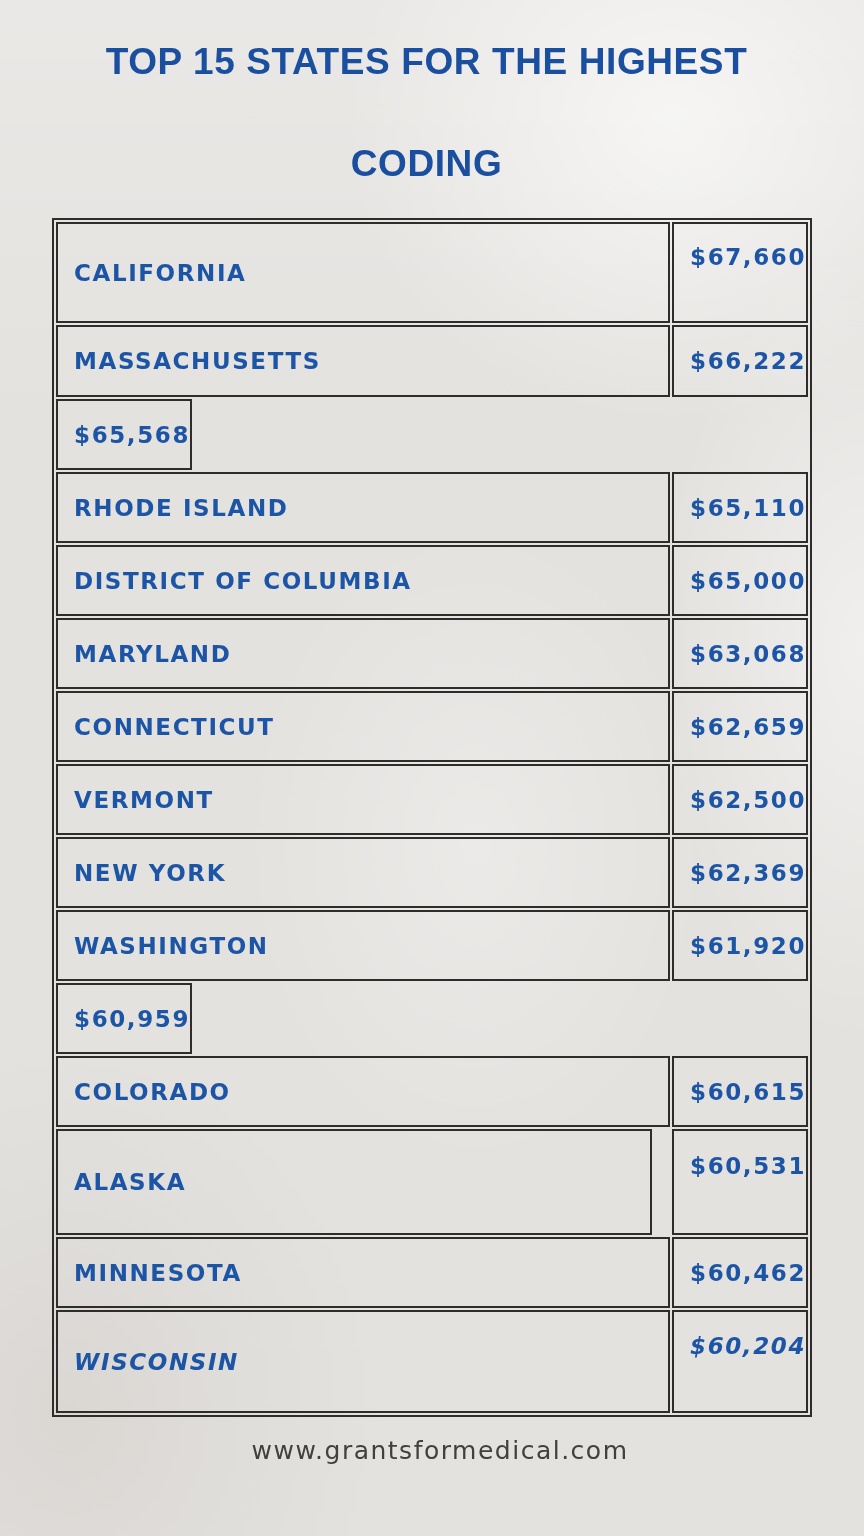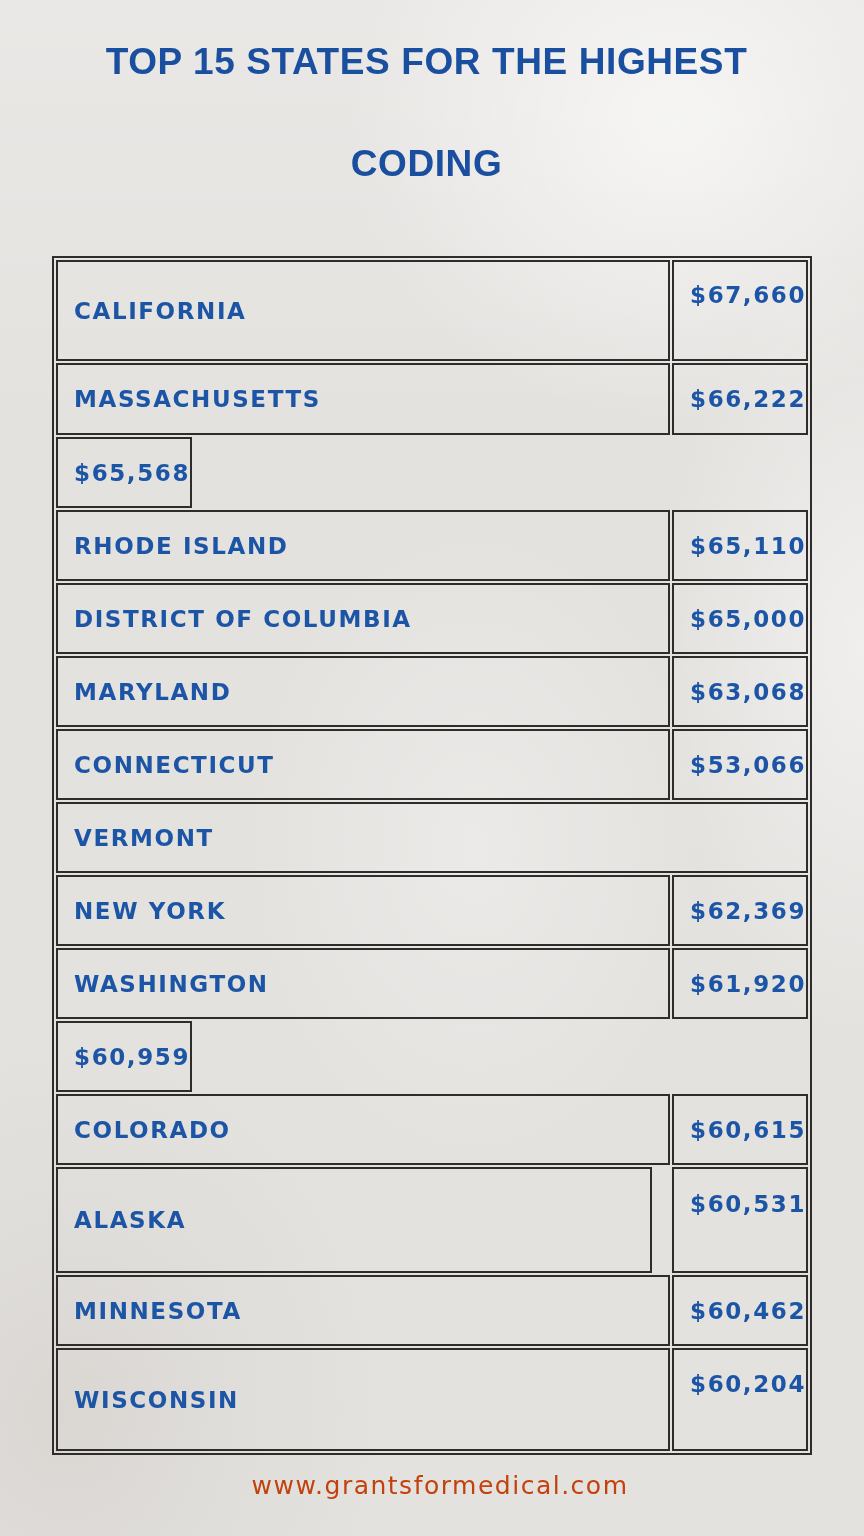--- a/index.html
+++ b/index.html
@@ -25,49 +25,49 @@
     position:absolute; top:36px; left:41px; right:52px;
     text-align:center;
     font-family:"Liberation Sans", sans-serif;
     font-weight:700; font-size:37px; line-height:51px;
     letter-spacing:.6px; color:#1a4f9f;
   }
 
   .salary-table {
     position:absolute; left:52px; top:218px; width:760px;
     border:2.5px solid #2e2d2b; padding:2px;
-    display:flex; flex-direction:column; row-gap:2px;margin-top:38px;
+    display:flex; flex-direction:column; row-gap:2px;
   }
   .row { display:flex; column-gap:2px; height:71px; }
   .row:nth-child(1)  { height:101px; }
   .row:nth-child(2)  { height:72px;  }
   .row:nth-child(13) { height:106px;gap:20px; }
   .row:nth-child(14) { height:71px;  }
-  .row:nth-child(15) { height:103px; }
+  .row:nth-child(15) { height:103px;font-style:italic; }
 
   .cell {
     border:2px solid #2e2d2b;
     display:flex; align-items:center;
   }
   .cell.state  { flex:1; padding-left:16px; }
   .cell.salary { width:136px; justify-content:flex-end; }
 
   .lbl {
     font-weight:700; font-size:23px; letter-spacing:1.6px;
     color:#1d55a6; white-space:nowrap;
   }
   
   .row:nth-child(1)  .salary .lbl,
   .row:nth-child(13) .salary .lbl,
   .row:nth-child(15) .salary .lbl { display:inline-block; transform:translateY(-16px); }
 
   .footer {
     position:absolute; left:16px; right:0; top:1436px;
     text-align:center;
-    font-size:25px; letter-spacing:1.5px; color:#c2410c;margin-top:35px;
+    font-size:25px; letter-spacing:1.5px; color:#404040;
   }
 </style>
 </head>
 <body>
 
 <div class="canvas">
 
   <h1 class="title"><span>TOP 15 STATES FOR THE HIGHEST</span><br>
     <br>
     <span>CODING</span>
@@ -117,26 +117,29 @@
         </div>
         <div class="cell salary">
           <span class="lbl">$63,068</span>
         </div>
       </div>
       <div class="row">
         <div class="cell state">
           <span class="lbl">CONNECTICUT</span>
         </div>
         <div class="cell salary">
-          <span class="lbl">$53,066</span>
+          <span class="lbl">$62,659</span>
         </div>
       </div>
       <div class="row">
         <div class="cell state">
           <span class="lbl">VERMONT</span>
+        </div>
+        <div class="cell salary">
+          <span class="lbl">$62,500</span>
         </div>
       </div>
       <div class="row">
         <div class="cell state">
           <span class="lbl">NEW YORK</span>
         </div>
         <div class="cell salary">
           <span class="lbl">$62,369</span>
         </div>
       </div>

